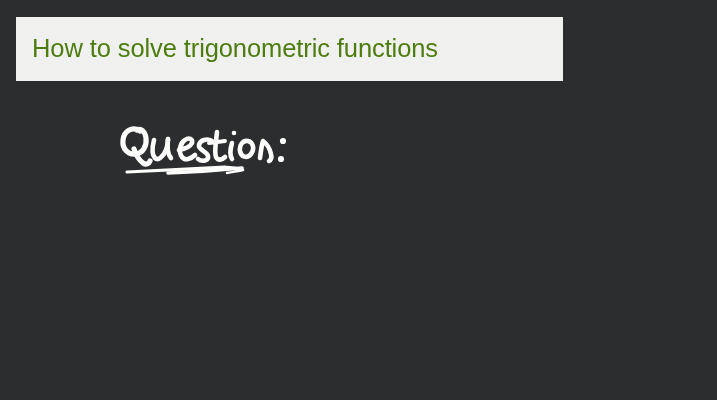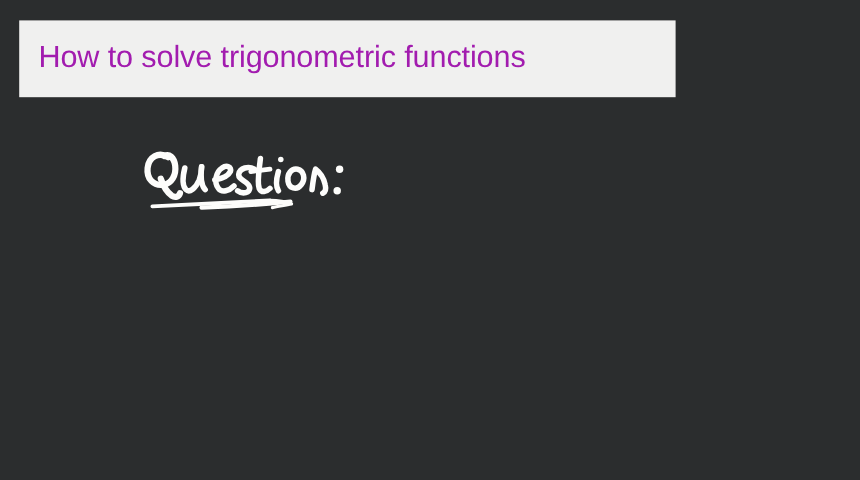--- a/index.html
+++ b/index.html
@@ -74,21 +74,21 @@
   .s-cloud { stroke-width: 4.4; }
   .dot     { fill: #fdfdfb; stroke: none; }
 </style>
 </head>
 <body>
 
 <div id="slide" style="background: rgb(43, 45, 46);">
 
   
   <div id="title-bar" style="background: rgb(240, 240, 239);">
-    <span id="title-text" style="color: #a21caf; text-align: center;">How to solve trigonometric functions</span>
+    <span id="title-text" style="color: #4d7c0f; text-align: center;">How to solve trigonometric functions</span>
   </div>
 
   
   <svg id="ink" viewBox="0 0 717 400">
 
     <g>
 
       <path class="stroke s-thick" d="M140 131 C132 126 124 131 123 140 C122 149 128 155 136 154 C143 153 147 146 146 138 C145 131 141 128 137 130" style="stroke: rgb(253, 253, 251);"></path>
       <path class="stroke s-thick" d="M134 149 C136 155 139 160 143 163 C146 165 149 164 150 161" style="stroke: rgb(253, 253, 251);"></path>
 

